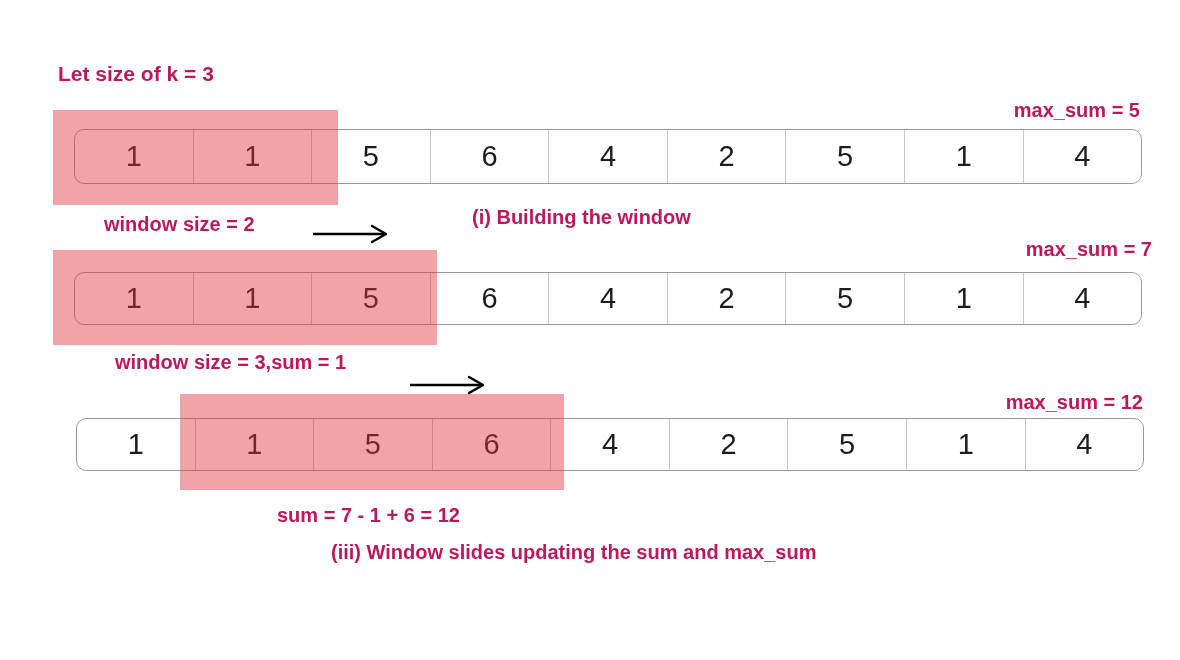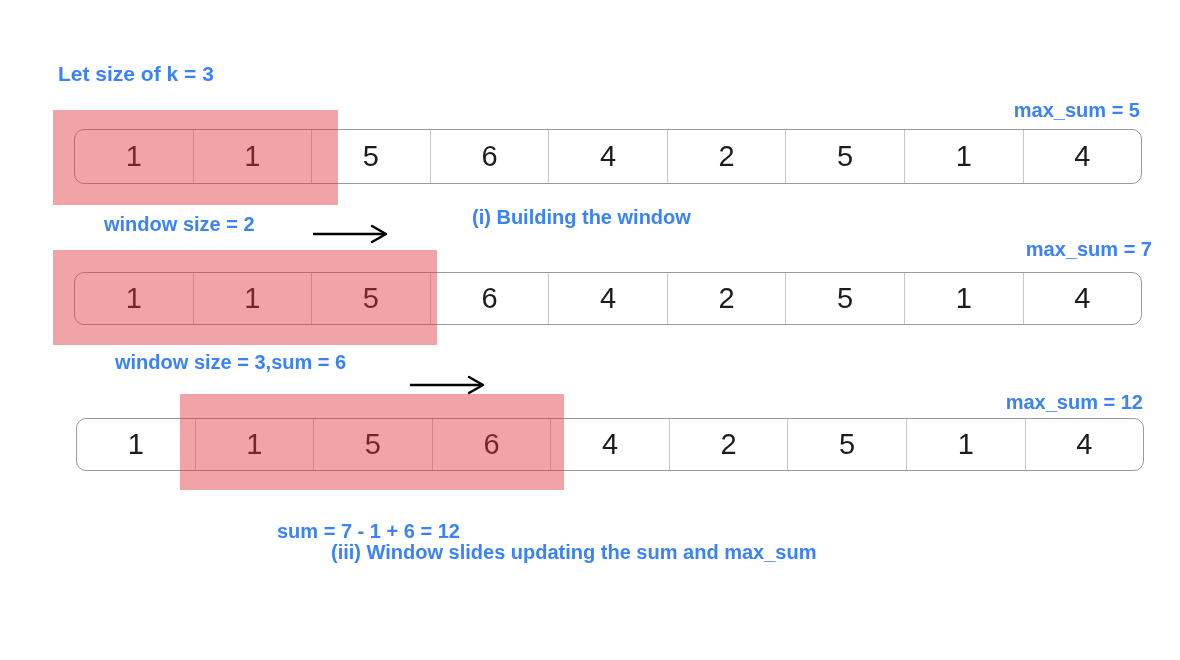--- a/index.html
+++ b/index.html
@@ -12,21 +12,21 @@
     width: 1180px;
     height: 660px;
     background: #ffffff;
     font-family: "Liberation Sans", sans-serif;
     overflow: hidden;
   }
   .lbl {
     position: absolute;
     font-weight: 700;
     font-size: 20px;
-    color: #3b82f6;
+    color: #be185d;
     white-space: nowrap;
     line-height: 1.15;
   }
   .title { font-size: 21px; }
   .max-lbl { text-align: right; }
   .array-row {
     position: absolute;
     display: flex;
     width: 1068px;
     box-sizing: border-box;
@@ -95,21 +95,21 @@
     <div class="cell">5</div>
     <div class="cell">6</div>
     <div class="cell">4</div>
     <div class="cell">2</div>
     <div class="cell">5</div>
     <div class="cell">1</div>
     <div class="cell">4</div>
   </div>
   <div class="hl" style="left:53px; top:250px; width:384px; height:95px;"></div>
 
-  <div class="lbl" style="left:115px; top:351px;">window size = 3,sum = 6</div>
+  <div class="lbl" style="left:115px; top:351px;">window size = 3,sum = 1</div>
 
   <svg class="arrow" style="left:408px; top:374px;" width="80" height="22" viewBox="0 0 80 22">
     <line x1="2" y1="11" x2="73" y2="11" stroke="#000" stroke-width="2.4"></line>
     <polyline points="61,3 75,11 61,19" fill="none" stroke="#000" stroke-width="2.4" stroke-linecap="round" stroke-linejoin="round"></polyline>
   </svg>
 
 
   <div class="lbl max-lbl" style="right:37px; top:391px;">max_sum = 12</div>
 
   <div class="array-row" style="left:76px; top:418px; height:53px;">
@@ -118,17 +118,17 @@
     <div class="cell">5</div>
     <div class="cell">6</div>
     <div class="cell">4</div>
     <div class="cell">2</div>
     <div class="cell">5</div>
     <div class="cell">1</div>
     <div class="cell">4</div>
   </div>
   <div class="hl" style="left:180px; top:394px; width:384px; height:96px;"></div>
 
-  <div class="lbl" style="left:277px; top:520px;">sum = 7 - 1 + 6 = 12</div>
+  <div class="lbl" style="left:277px; top:504px;">sum = 7 - 1 + 6 = 12</div>
 
   <div class="lbl" style="left:331px; top:541px;text-align:center;">(iii) Window slides updating the sum and max_sum</div>
 
 </div>
 
 </body></html>

